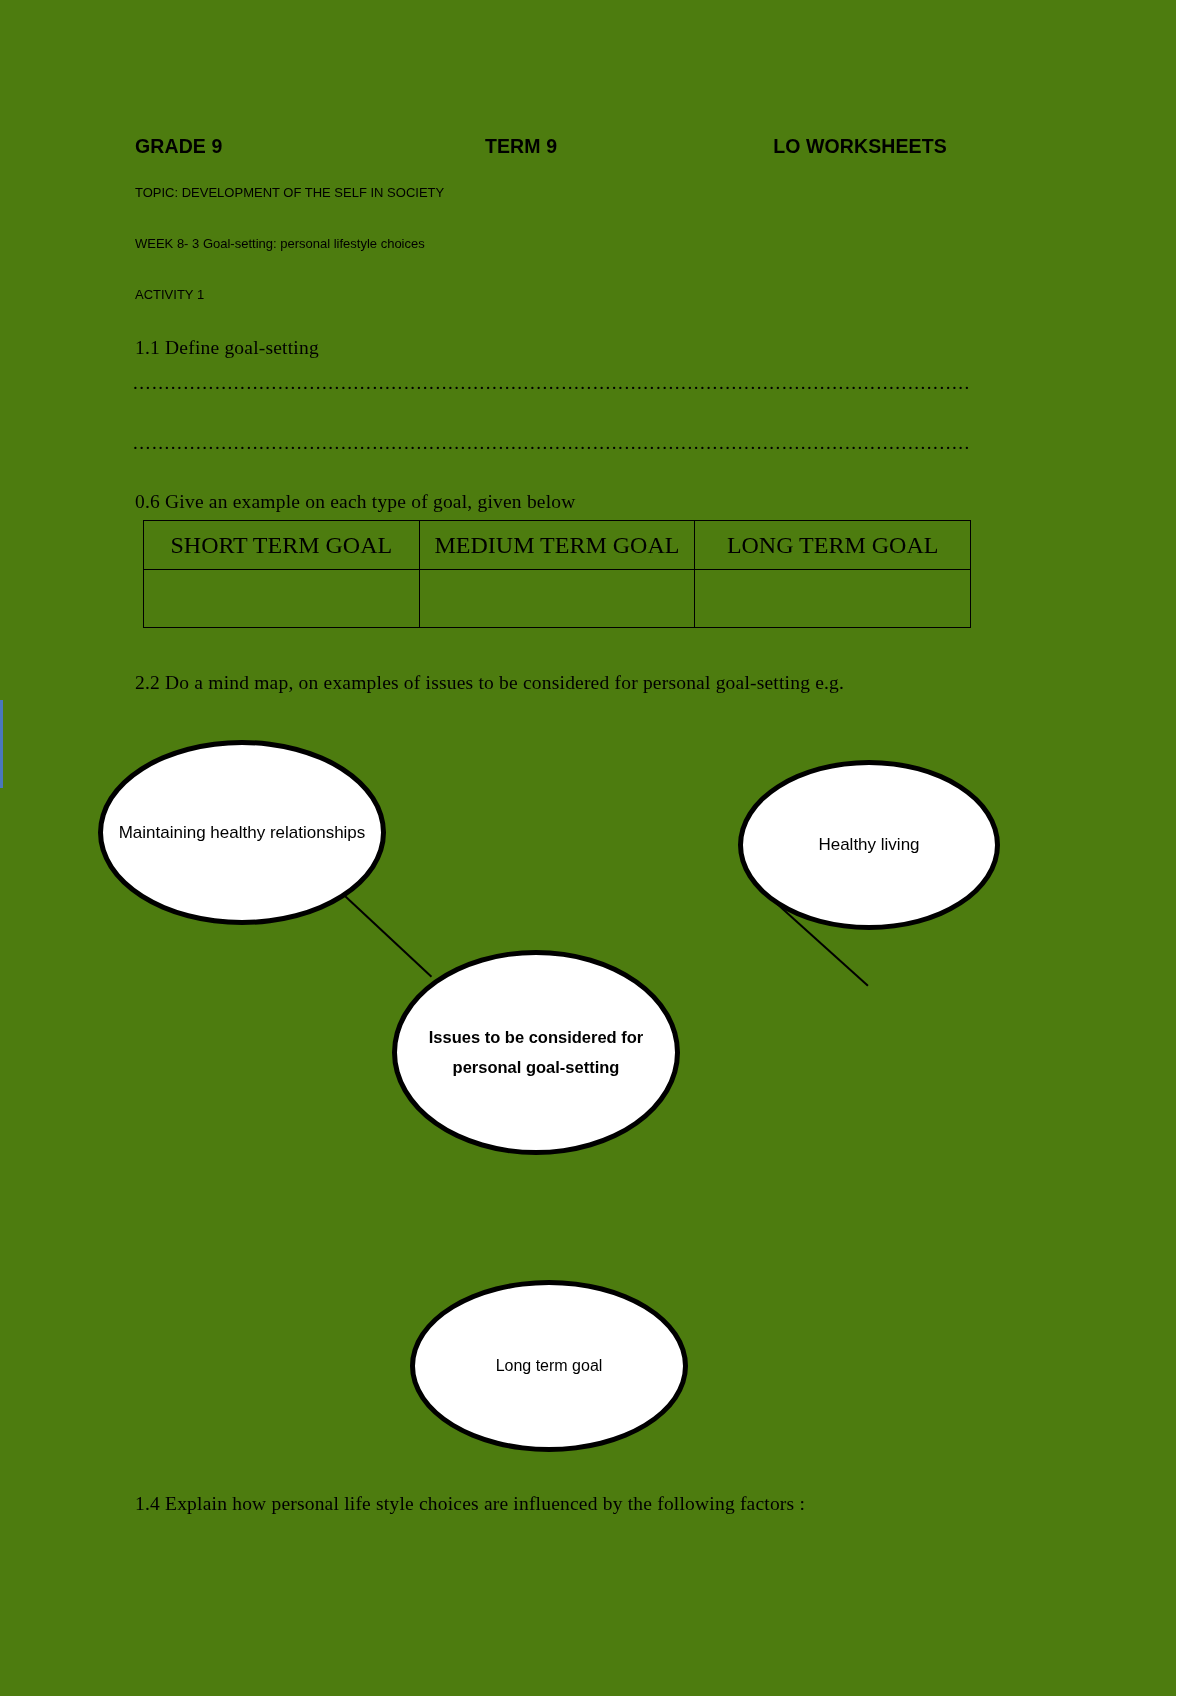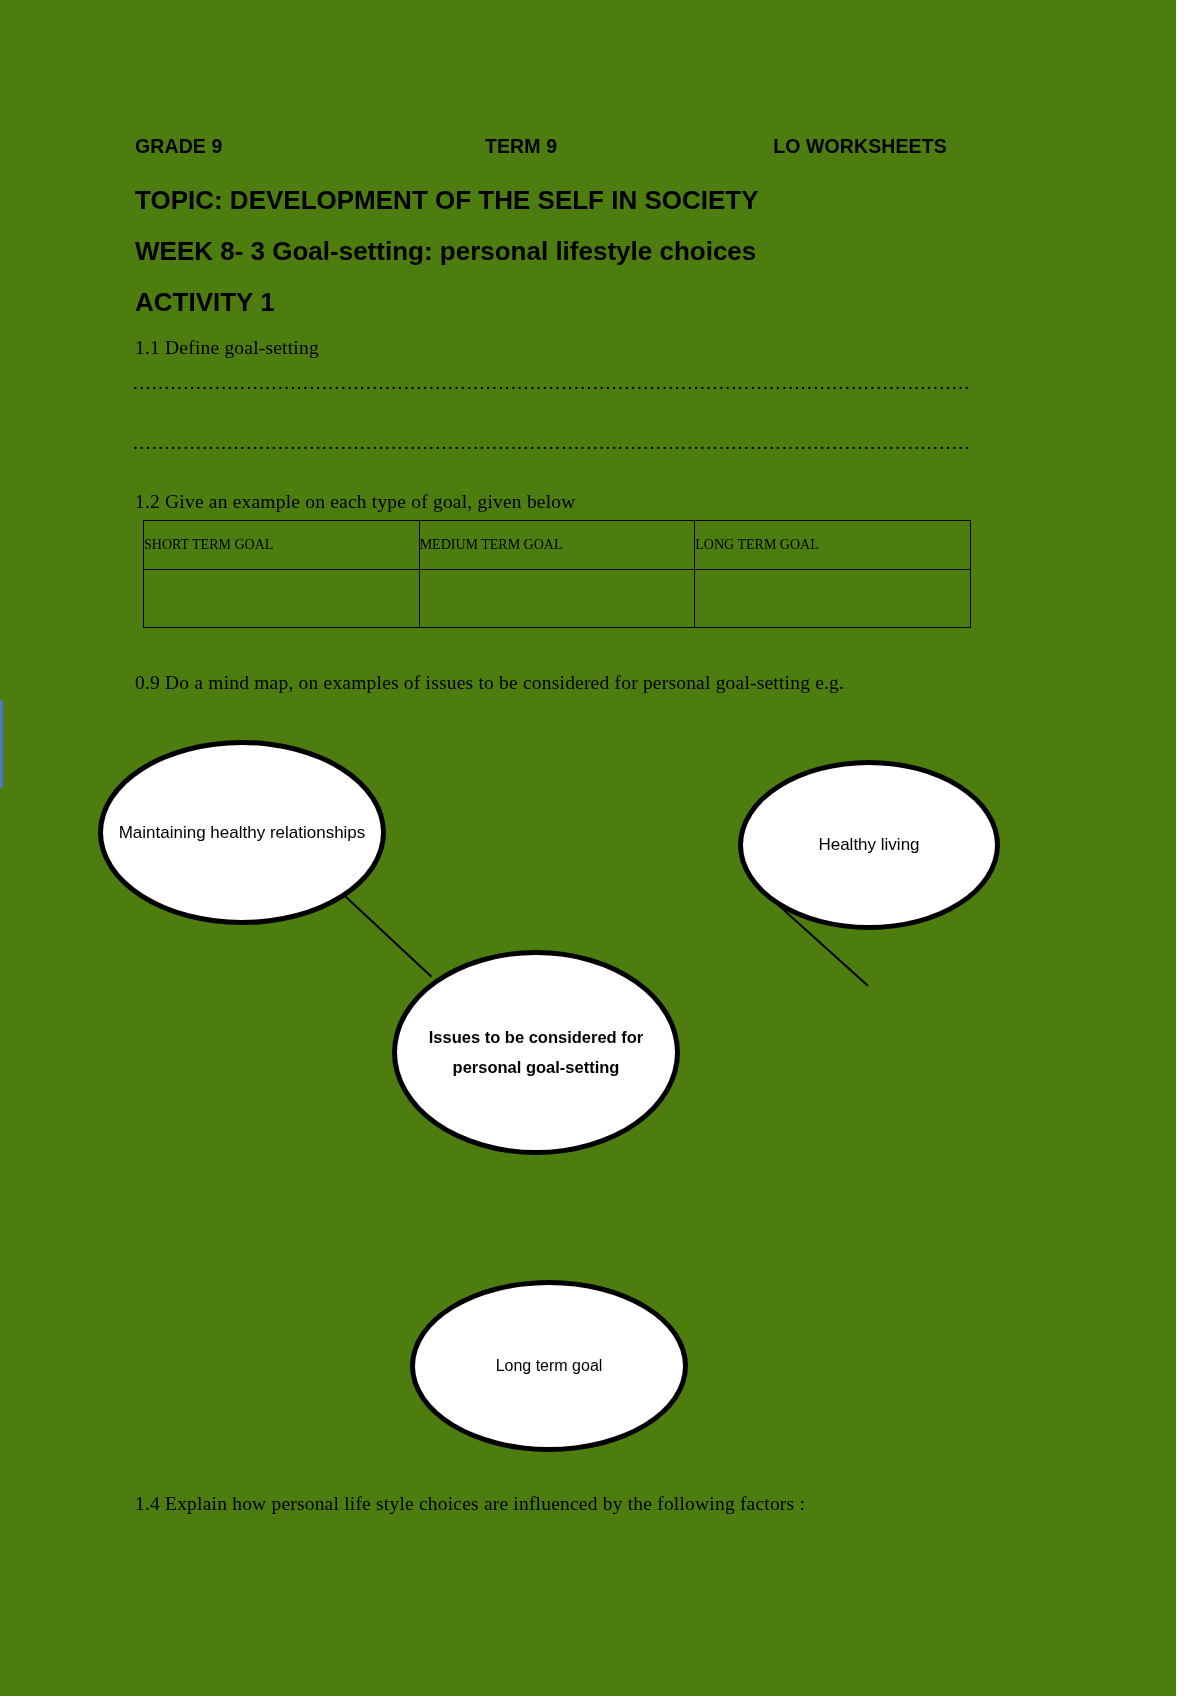--- a/index.html
+++ b/index.html
@@ -30,22 +30,22 @@
     font-size: 19.5px;
     letter-spacing: .1px;
   }
   .hdr-grade { width: 350px; }
   .hdr-term  { width: 255px; }
   .hdr-lo    { flex: 1; text-align: center; }
 
   .bold-line {
     position: absolute;
     left: 135px;
-    font-weight: bold;
-    font-size: 26px;
+    font-weight: normal;
+    font-size: 13px;
     white-space: nowrap;
   }
   .topic-line    { top: 185px; }
   .week-line     { top: 236px; }
   .activity-line { top: 287px; }
 
   .body-line {
     position: absolute;
     left: 135px;
     font-size: 19.5px;
@@ -78,24 +78,24 @@
     position: absolute;
     left: 143px;
     top: 520px;
     width: 828px;
     border-collapse: collapse;
     table-layout: fixed;
   }
   .goal-table td {
     border: 1.6px solid #000000;
     height: 47px;
-    text-align: left;
+    text-align: center;
     vertical-align: middle;
     font-family: "Liberation Serif", serif;
-    font-size: 14px;
+    font-size: 24px;
     padding: 0;
   }
   .goal-table tr.header-row td { height: 48px; }
   .goal-table tr.blank-row  td { height: 57px; }
 
   
   .mindmap {
     position: absolute;
     left: 0;
     top: 700px;
@@ -176,38 +176,38 @@
   </div>
 
   <div class="bold-line topic-line">TOPIC: DEVELOPMENT OF THE SELF IN SOCIETY</div>
   <div class="bold-line week-line">WEEK 8- 3 Goal-setting: personal lifestyle choices</div>
   <div class="bold-line activity-line">ACTIVITY 1</div>
 
   <div class="body-line q11">1.1 Define goal-setting</div>
   <div class="dots dots-1">..................................................................................................................................................</div>
   <div class="dots dots-2">..................................................................................................................................................</div>
 
-  <div class="body-line q12">1.2 Give an example on each type of goal, given below</div>
+  <div class="body-line q12">0.6 Give an example on each type of goal, given below</div>
 
   <table class="goal-table">
     <tbody>
         <tr class="header-row">
       <td>SHORT TERM GOAL</td>
       <td>MEDIUM TERM GOAL</td>
       <td>LONG TERM GOAL</td>
     </tr>
     <tr class="blank-row">
       <td></td>
       <td></td>
       <td></td>
     </tr>
   </tbody>
     </table>
 
-  <div class="body-line q13">0.9 Do a mind map, on examples of issues to be considered for personal goal-setting e.g.</div>
+  <div class="body-line q13">2.2 Do a mind map, on examples of issues to be considered for personal goal-setting e.g.</div>
 
   <div class="mindmap">
 
     <div class="connector conn-left"></div>
     <div class="connector conn-right"></div>
     <div class="conn-down"></div>
 
     <div class="ellipse ell-relationships">
       <span class="ell-text">Maintaining healthy relationships</span>
     </div>

